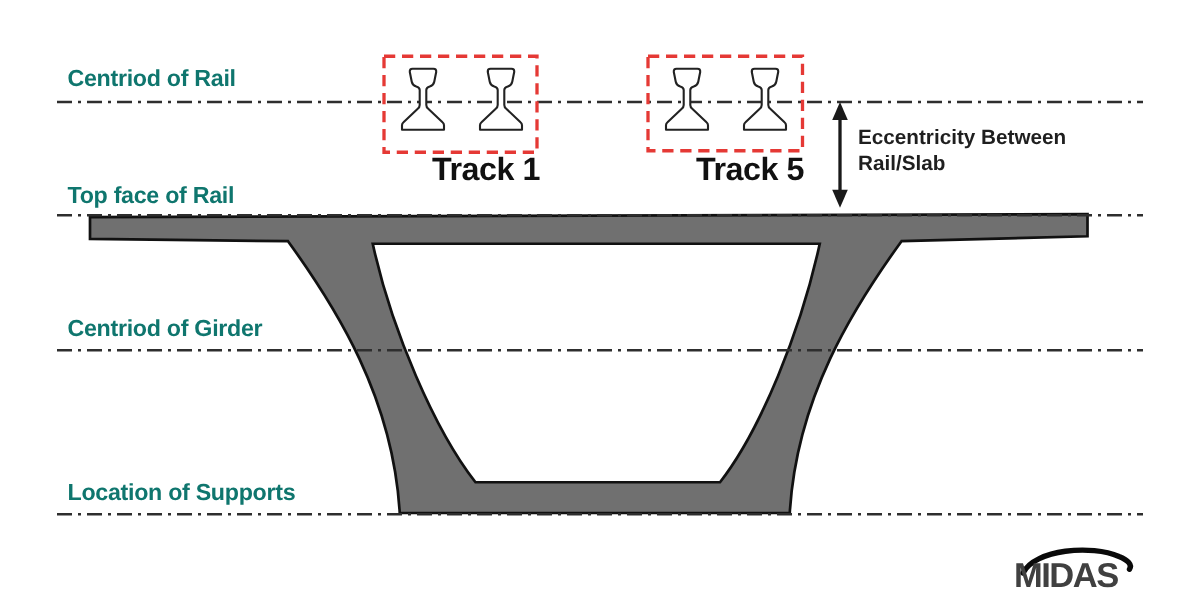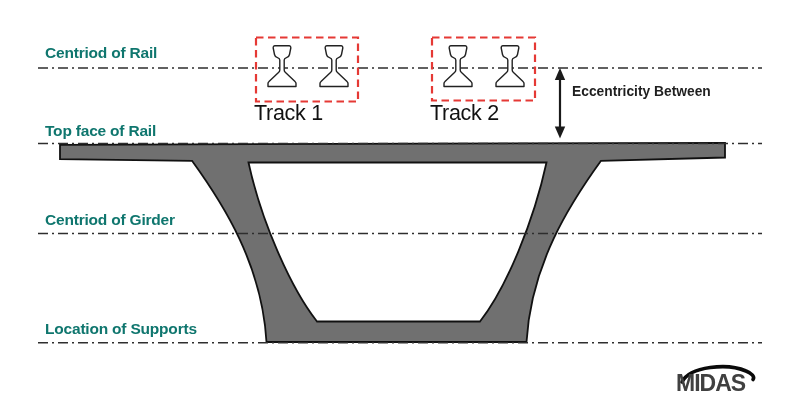--- a/index.html
+++ b/index.html
@@ -17,23 +17,23 @@
     font-size:15.5px;
     font-weight:600;
     color:#0f766e;
     letter-spacing:-0.2px;
     white-space:nowrap;
   }
   .track-label{
     position:absolute;
     top:101px;
     font-size:21.5px;
-    font-weight:400;
+    font-weight:700;
     color:#111111;
-    text-align:left;
+    text-align:right;
     letter-spacing:-0.3px;
   }
   #track1-label{left:254px;width:106px;}
   #track2-label{left:430px;width:106px;}
   #ecc-label{
     position:absolute;
     left:572px;top:84px;
     font-size:13.8px;
     font-weight:600;
     color:#1f1f1f;
@@ -106,24 +106,25 @@
   <div class="side-label" style="top:44px">Centriod of Rail</div>
 
   <div class="side-label" style="top:122px">Top face of Rail</div>
 
   <div class="side-label" style="top:320px">Location of Supports</div>
 
   <div class="side-label" style="top:211px">Centriod of Girder</div>
 
   <div id="track1-label" class="track-label">Track 1</div>
 
-  <div id="track2-label" class="track-label">Track 2</div>
+  <div id="track2-label" class="track-label">Track 5</div>
 
   <div id="ecc-label">
     <div>Eccentricity Between</div>
+    <div>Rail/Slab</div>
   </div>
 
   <div id="midas-logo">
     <svg id="midas-swoosh-svg" viewBox="0 0 100 40">
       <path d="M 14 20 C 22 4, 60 1, 78 9 C 84 11.5, 87 14.5, 85 17.5" fill="none" stroke="#0a0a0a" stroke-width="3.6" stroke-linecap="round"></path>
     </svg>
     <div id="midas-text">MIDAS</div>
   </div>
 
 </div>

